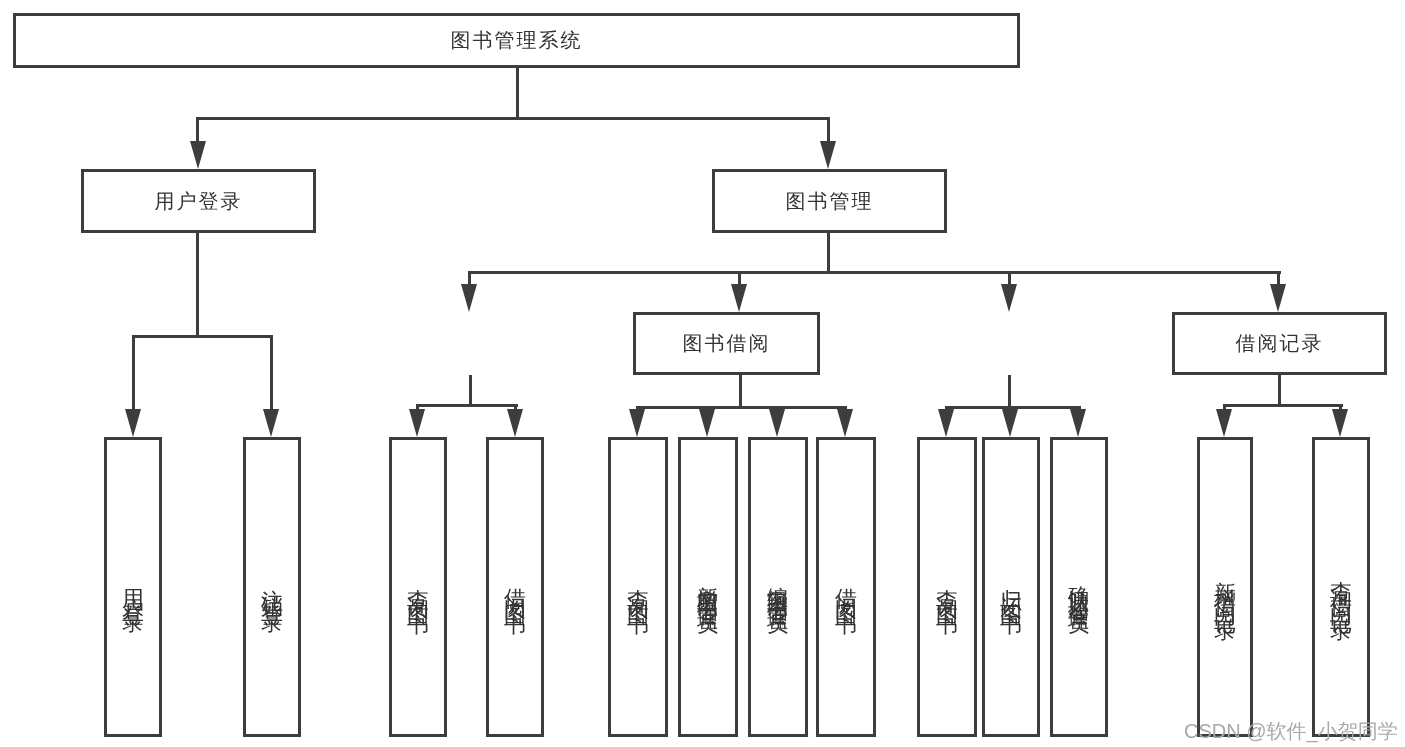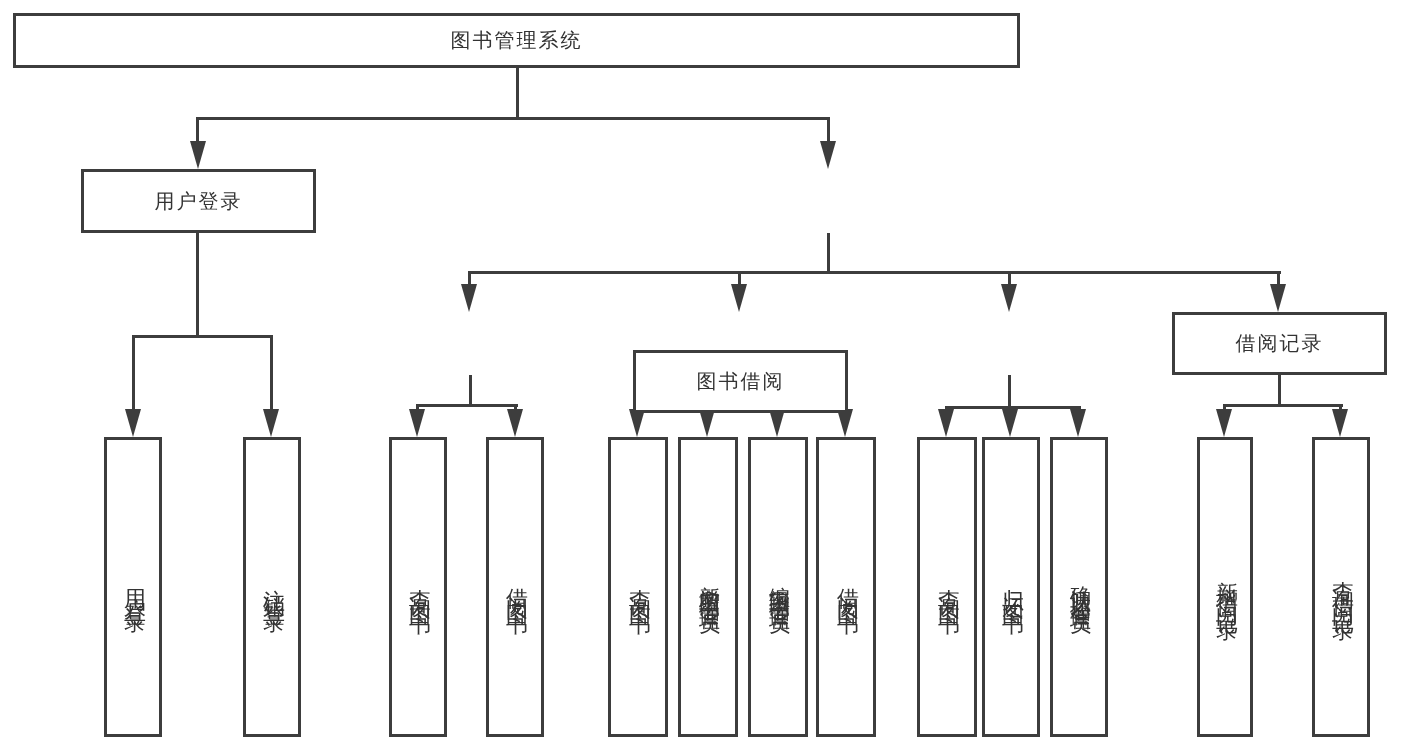--- a/index.html
+++ b/index.html
@@ -1,21 +1,21 @@
 <!DOCTYPE html>
 <html><head>
 <meta charset="utf-8">
 <style>
   html, body { margin: 0; padding: 0; background: #ffffff; }
   #stage {
     position: relative;
     width: 1405px;
     height: 747px;
     background: #ffffff;
-    font-family: Liberation Mono, monospace;
+    font-family: Liberation Sans, sans-serif;
     overflow: hidden;
   }
   .line {
     position: absolute;
     background: #3d3d3d;
   }
   .arrow {
     position: absolute;
     width: 0; height: 0;
     border-left: 8px solid transparent;
@@ -117,31 +117,33 @@
   <div class="arrow" style="left:769px;top:409px;"></div>
   <div class="arrow" style="left:837px;top:409px;"></div>
   <div class="arrow" style="left:938px;top:409px;"></div>
   <div class="arrow" style="left:1002px;top:409px;"></div>
   <div class="arrow" style="left:1070px;top:409px;"></div>
   <div class="arrow" style="left:1216px;top:409px;"></div>
   <div class="arrow" style="left:1332px;top:409px;"></div>
 
   <div class="node h-node" style="left:13px;top:13px;width:1007px;height:55px;">图书管理系统</div>
   <div class="node h-node" style="left:81px;top:169px;width:235px;height:64px;">用户登录</div>
-  <div class="node h-node" style="left:633px;top:312px;width:215px;height:63px;margin-top:38px;">图书借阅</div>
+  <div class="node h-node" style="left:712px;top:169px;width:235px;height:64px;">图书管理</div>
+  <div class="node h-node" style="left:633px;top:312px;width:187px;height:63px;">图书借阅</div>
   <div class="node h-node" style="left:1172px;top:312px;width:215px;height:63px;">借阅记录</div>
 
   <div class="node v-node" style="left:104px;top:437px;width:58px;height:300px;">用户登录</div>
   <div class="node v-node" style="left:243px;top:437px;width:58px;height:300px;">注销登录</div>
   <div class="node v-node" style="left:389px;top:437px;width:58px;height:300px;">查询图书</div>
   <div class="node v-node" style="left:486px;top:437px;width:58px;height:300px;">借阅图书</div>
   <div class="node v-node" style="left:608px;top:437px;width:60px;height:300px;">查询图书</div>
   <div class="node v-node tight" style="left:678px;top:437px;width:60px;height:300px;">新增图书（管理员）</div>
   <div class="node v-node tight" style="left:748px;top:437px;width:60px;height:300px;">编辑图书（管理员）</div>
   <div class="node v-node" style="left:816px;top:437px;width:60px;height:300px;">借阅图书</div>
   <div class="node v-node" style="left:917px;top:437px;width:60px;height:300px;">查询图书</div>
   <div class="node v-node" style="left:982px;top:437px;width:58px;height:300px;">归还图书</div>
   <div class="node v-node tight" style="left:1050px;top:437px;width:58px;height:300px;">确认归还（管理员）</div>
   <div class="node v-node" style="left:1197px;top:437px;width:56px;height:300px;">新增借阅记录</div>
   <div class="node v-node" style="left:1312px;top:437px;width:58px;height:300px;">查询借阅记录</div>
 
+  <div class="watermark">CSDN @软件_小贺同学</div>
 
 </div>
 
 </body></html>

